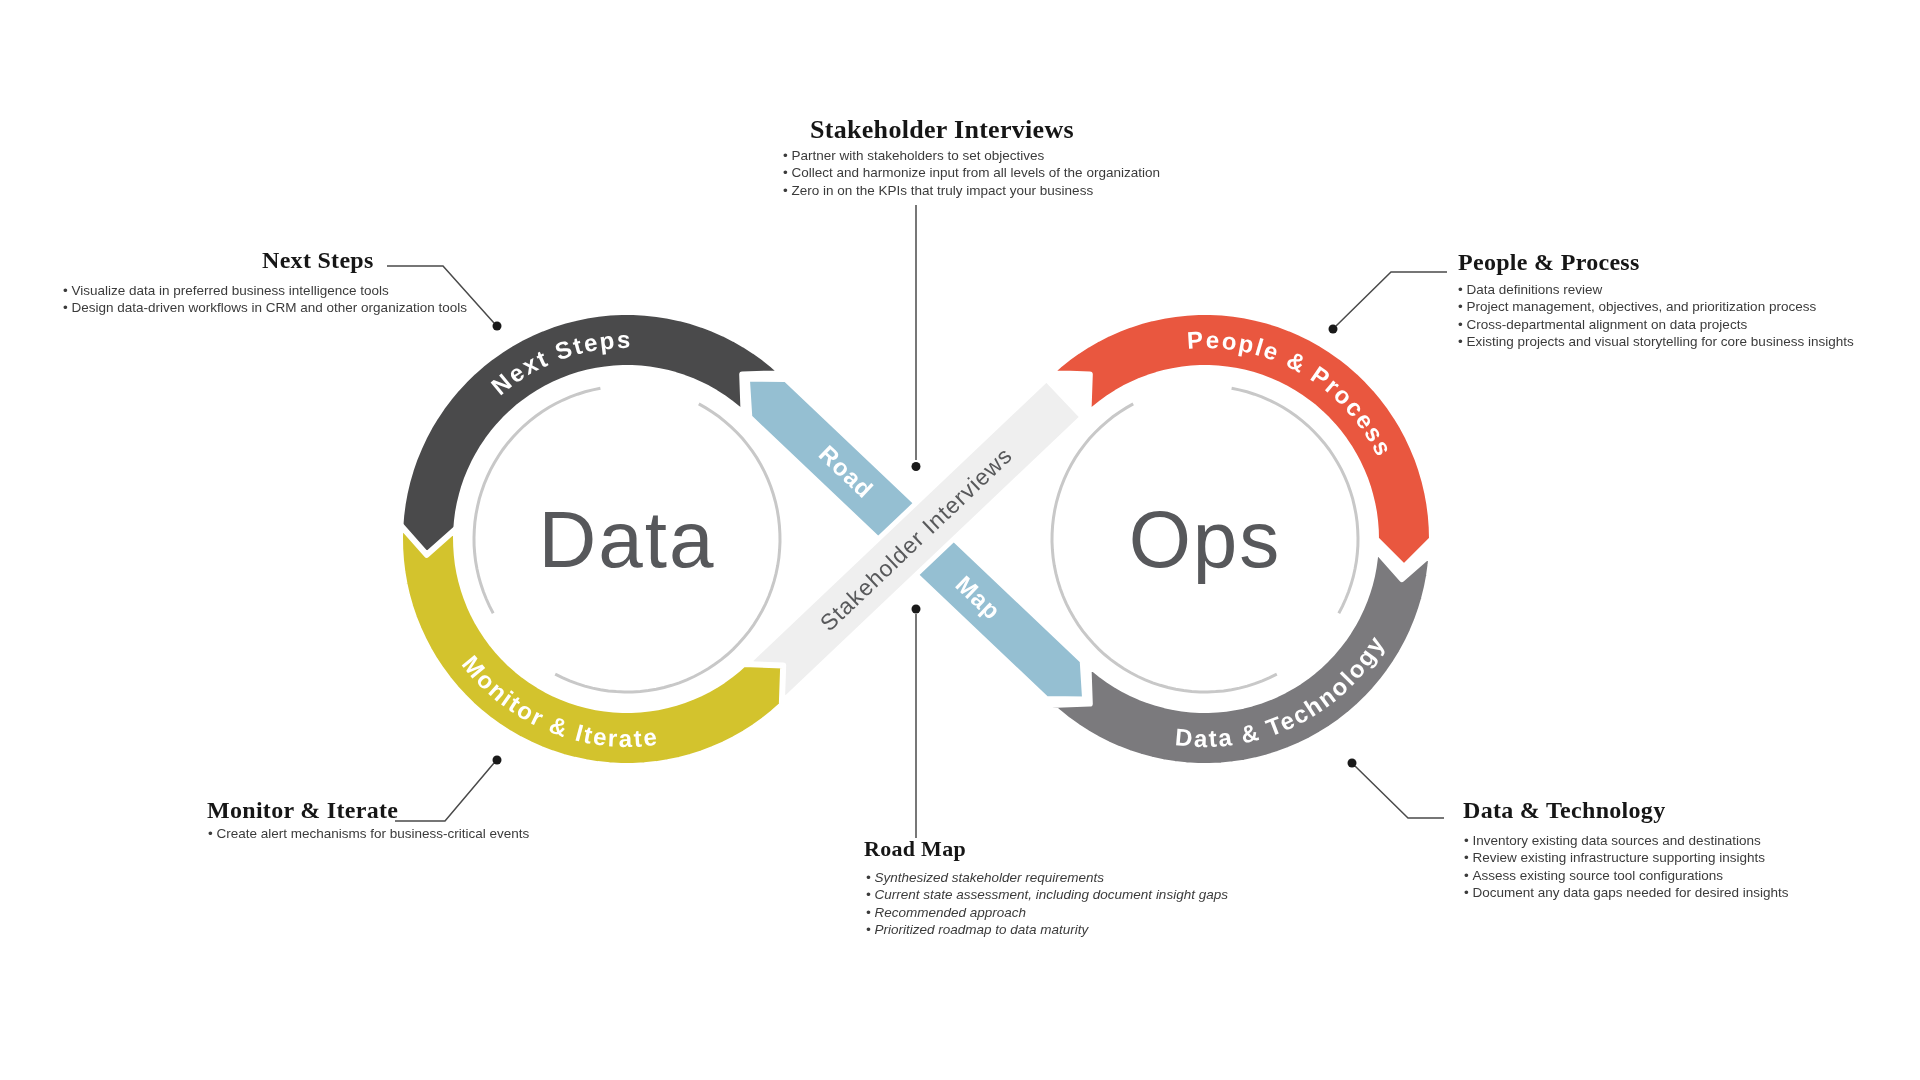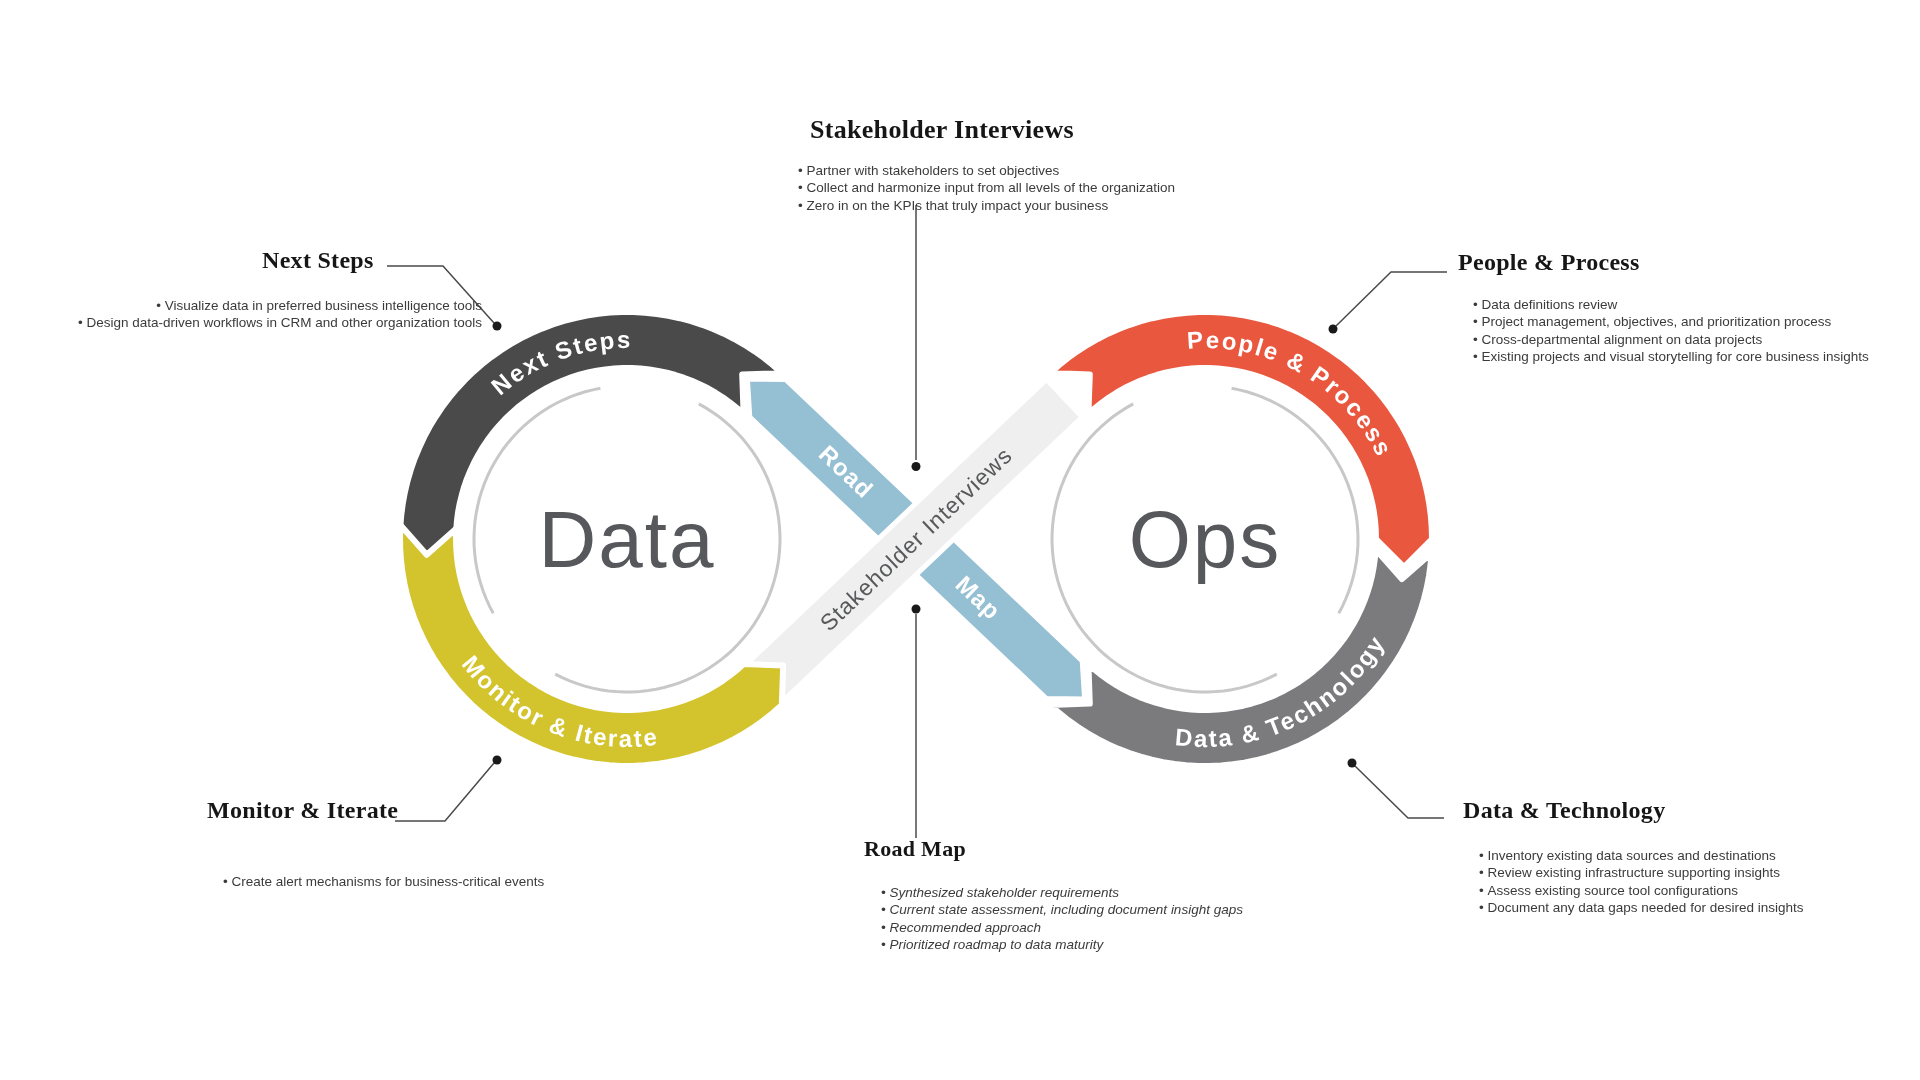--- a/index.html
+++ b/index.html
@@ -6,21 +6,21 @@
   body{
     width:1920px;height:1080px;background:#ffffff;position:relative;overflow:hidden;
     font-family:"Liberation Sans", sans-serif;
   }
   #diagram{position:absolute;left:0;top:0;}
   .callout{position:absolute;}
   .c-title{
     font-family:"Liberation Serif", serif;font-weight:700;font-size:24px;
     color:#161616;letter-spacing:.3px;white-space:nowrap;line-height:1.1;
   }
-  ul.bul{list-style:none;margin:15px;padding:0;}
+  ul.bul{list-style:none;margin:0;padding:0;}
   ul.bul li{
     font-size:13.5px;color:#3b3b3b;line-height:17.3px;white-space:nowrap;
   }
   ul.bul li::before{content:"\2022\00a0";color:#3b3b3b;}
   svg text{font-family:"Liberation Sans", sans-serif;}
   .arc-label{font-size:24px;font-weight:700;fill:#ffffff;letter-spacing:2px;}
   .ribbon-label{font-size:24px;font-weight:700;fill:#ffffff;letter-spacing:1px;}
   .center-label{font-size:80px;font-weight:300;fill:#57585b;letter-spacing:2px;}
   .gray-ribbon-label{font-size:23px;fill:#58595b;letter-spacing:1px;}
 </style>
@@ -85,39 +85,39 @@
   <div class="c-title" style="position:absolute;left:810px;top:116px;font-size:26px;">Stakeholder Interviews</div>
   <ul class="bul" style="position:absolute;left:783px;top:147px;">
     <li>Partner with stakeholders to set objectives</li>
     <li>Collect and harmonize input from all levels of the organization</li>
     <li>Zero in on the KPIs that truly impact your business</li>
   </ul>
 </div>
 
 <div class="callout">
   <div class="c-title" style="position:absolute;left:262px;top:247px;">Next Steps</div>
-  <ul class="bul" style="position:absolute;left:63px;top:282px;text-align:right;">
+  <ul class="bul" style="position:absolute;left:63px;top:282px;">
     <li>Visualize data in preferred business intelligence tools</li>
     <li>Design data-driven workflows in CRM and other organization tools</li>
   </ul>
 </div>
 
 <div class="callout">
   <div class="c-title" style="position:absolute;left:1458px;top:249px;">People &amp; Process</div>
   <ul class="bul" style="position:absolute;left:1458px;top:281px;">
     <li>Data definitions review</li>
     <li>Project management, objectives, and prioritization process</li>
     <li>Cross-departmental alignment on data projects</li>
     <li>Existing projects and visual storytelling for core business insights</li>
   </ul>
 </div>
 
 <div class="callout">
   <div class="c-title" style="position:absolute;left:207px;top:797px;">Monitor &amp; Iterate</div>
-  <ul class="bul" style="position:absolute;left:208px;top:858px;">
+  <ul class="bul" style="position:absolute;left:208px;top:825px;">
     <li>Create alert mechanisms for business-critical events</li>
   </ul>
 </div>
 
 <div class="callout">
   <div class="c-title" style="position:absolute;left:864px;top:837px;font-size:22px;">Road Map</div>
   <ul class="bul" style="position:absolute;left:866px;top:869px;font-style:italic;">
     <li>Synthesized stakeholder requirements</li>
     <li>Current state assessment, including document insight gaps</li>
     <li>Recommended approach</li>

